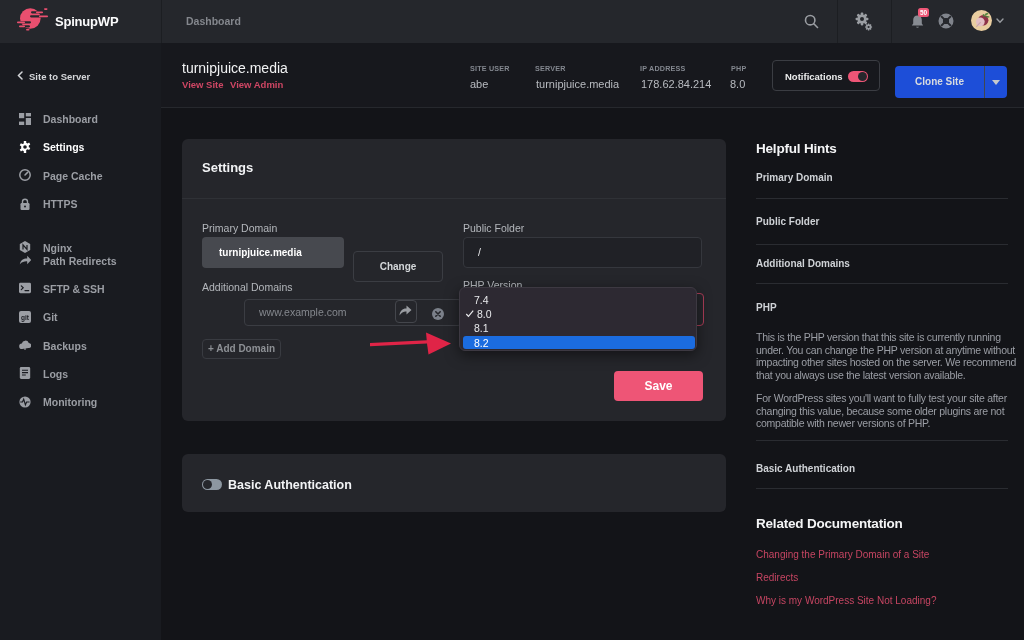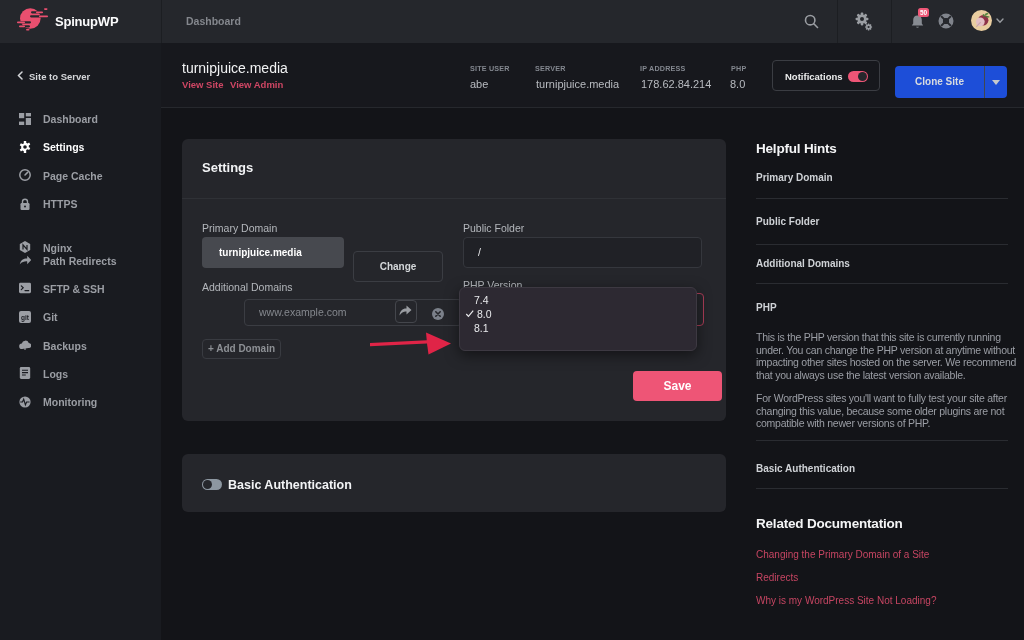--- a/index.html
+++ b/index.html
@@ -43,21 +43,21 @@
 #card1 h2 { position:absolute; left:20px; top:21px; font-size:13px; font-weight:bold; color:#f2f3f5; }
 #c1div { position:absolute; left:0; top:59px; width:544px; height:1px; background:#2f3136; }
 .flabel { position:absolute; font-size:10.5px; color:#b4b7bc; }
 .input { position:absolute; border-radius:4px; font-size:10.5px; }
 #inp-primary { left:202px; top:237px; width:142px; height:31px; background:#47494f; color:#ffffff; font-weight:bold; font-size:10px; line-height:31px; padding-left:17px; }
 #btn-change { position:absolute; left:353px; top:237px; width:90px; height:31px; border:1px solid #3b3d43; border-radius:4px; color:#d4d7da; font-size:10px; font-weight:bold; text-align:center; line-height:29px;margin-top:14px; }
 #inp-public { left:463px; top:237px; width:239px; height:31px; border:1px solid #35373d; background:#202126; color:#e9eaec; line-height:29px; padding-left:14px; }
 #inp-add { left:202px; top:299px; width:218px; height:27px; border:1px solid #3b3d43; color:#85888e; line-height:25px; padding-left:14px;margin-left:42px; }
 #subbtn { position:absolute; left:395px; top:300px; width:22px; height:23px; border:1.5px solid #44464c; border-radius:4px; }
 #btn-add { position:absolute; left:202px; top:339px; width:79px; height:20px; border:1px solid #393b41; border-radius:4px; color:#8d9095; font-size:10px; font-weight:bold; text-align:center; line-height:18px; }
-#btn-save { position:absolute; left:614px; top:371px; width:89px; height:30px; background:#ee5576; border-radius:4px; color:#ffffff; font-size:12px; font-weight:bold; text-align:center; line-height:30px;margin-left:19px; }
+#btn-save { position:absolute; left:614px; top:371px; width:89px; height:30px; background:#ee5576; border-radius:4px; color:#ffffff; font-size:12px; font-weight:bold; text-align:center; line-height:30px; }
 #php-select { position:absolute; left:460px; top:293px; width:244px; height:33px; border:1.5px solid #aa3d57; border-radius:4px; }
 
 #card2 { top:454px; height:58px; }
 #card2t { position:absolute; left:228px; top:478px; font-size:12.5px; font-weight:bold; color:#f2f3f5; }
 
 
 #dropdown { position:absolute; left:459px; top:287px; width:238px; height:64px; background:#2d2932; border:1px solid #3d3942; border-radius:6px; box-shadow:0 4px 14px rgba(0,0,0,0.5); }
 .opt { position:absolute; left:14px; font-size:10.5px; color:#e8e9ec; }
 #optsel { position:absolute; left:3px; top:48px; width:232px; height:13px; background:#1b6ce0; border-radius:3px; }
 #optsel span { position:absolute; left:11px; top:0.5px; font-size:10.5px; color:#ffffff; }
@@ -287,20 +287,23 @@
     </div>
   <div id="card2t">Basic Authentication</div>
 
   <div id="dropdown">
     <div class="opt" style="top:6px;">7.4</div>
     <div class="opt" style="top:20px; left:17px;">8.0</div>
     <svg id="checkm" viewBox="0 0 11 11">
         <path d="M1.5 5.8l2.5 2.8L9.5 2" fill="none" stroke="#e8e9ec" stroke-width="1.4"></path>
       </svg>
     <div class="opt" style="top:34px;">8.1</div>
+    <div id="optsel">
+        <span>8.2</span>
+      </div>
   </div>
 
   <svg class="abs" style="left:368px; top:331px;" width="84" height="24" viewBox="0 0 84 24">
     <polygon points="2,12.1 59,9.3 59,12.6 2,15.3" fill="#e02447"></polygon>
     <path d="M58 1.5 L83 12.6 L60.5 23.5 Q58.8 12.5 58 1.5 Z" fill="#e02447"></path>
   </svg>
 
   <div class="rh" style="left:756px; top:141px;">Helpful Hints</div>
   <div class="rsub" style="left:756px; top:172px;">Primary Domain</div>
   <div class="rdiv" style="top:198px;"></div>

